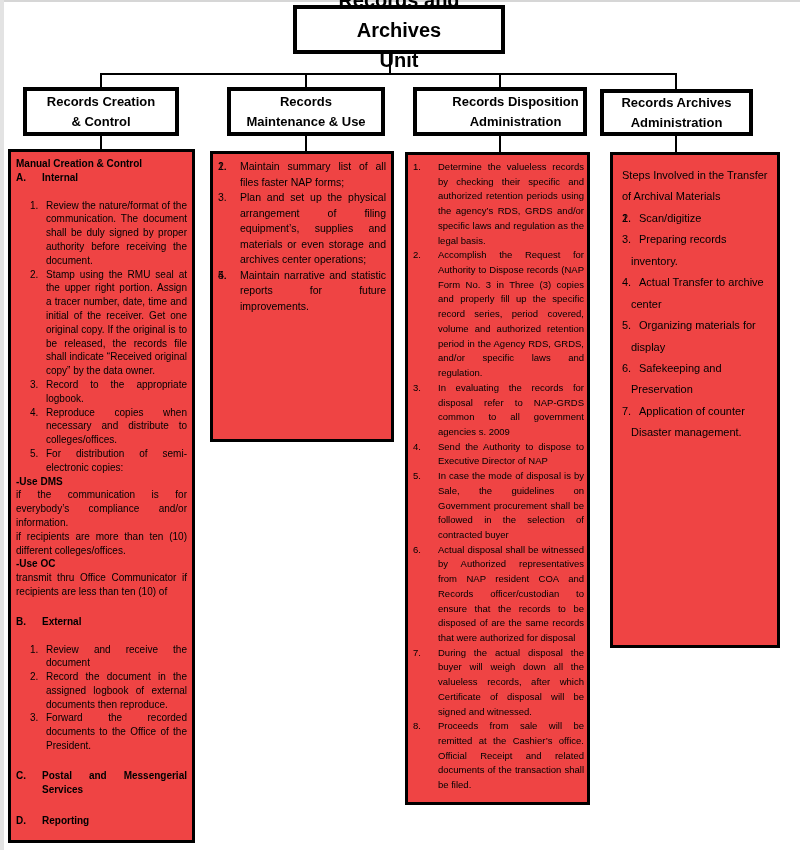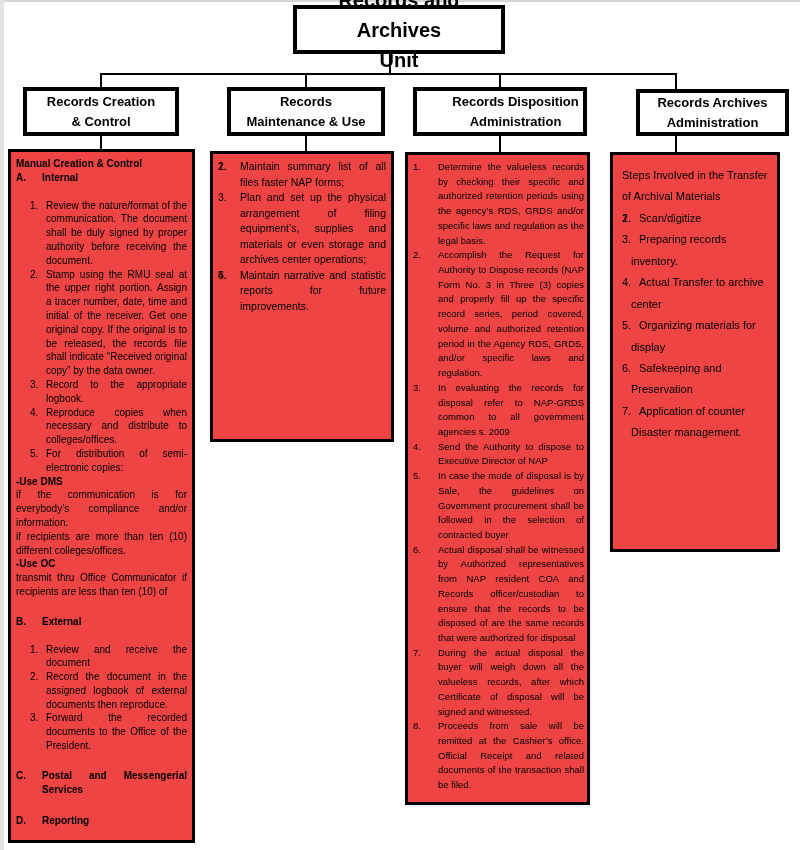--- a/index.html
+++ b/index.html
@@ -39,34 +39,34 @@
     text-align: center;
     font-weight: bold;
     white-space: pre-line;
     z-index: 1;
     line-height: 1.5;
   }
   #root-box { left: 293px; top: 5px; width: 212px; height: 49px; font-size: 20px; padding: 0 8px; }
   #h1 { left: 23px;  top: 87px; width: 156px; height: 49px; font-size: 13px; }
   #h2 { left: 227px; top: 87px; width: 158px; height: 49px; font-size: 13px; }
   #h3 { left: 413px; top: 87px; width: 174px; height: 49px; font-size: 13px; padding-left: 31px; }
-  #h4 { left: 600px; top: 89px; width: 153px; height: 47px; font-size: 13px; margin-left: 36px; }
+  #h4 { left: 600px; top: 89px; width: 153px; height: 47px; font-size: 13px; }
 
   .content {
     position: absolute;
     box-sizing: border-box;
     background: #ef4444;
     border: 3px solid #000000;
     overflow: hidden;
     z-index: 1;
   }
   #c1 { left: 8px;   top: 149px; width: 187px; height: 694px; padding: 5px 5px; font-size: 10px;   line-height: 1.38; }
   #c2 { left: 210px; top: 151px; width: 184px; height: 291px; padding: 5px 5px; font-size: 10.5px; line-height: 1.48; }
   #c3 { left: 405px; top: 152px; width: 185px; height: 653px; padding: 5px 3px; font-size: 9.5px;  line-height: 1.55; }
-  #c4 { left: 610px; top: 152px; width: 170px; height: 400px; padding: 10px 9px; font-size: 11px;  line-height: 1.95; }
+  #c4 { left: 610px; top: 152px; width: 170px; height: 496px; padding: 10px 9px; font-size: 11px;  line-height: 1.95; }
 
   .blk { text-align: justify; }
   #c4 .blk { text-align: left; }
   .bd { font-weight: bold; }
   .num, .letter { position: relative; }
   .mk { position: absolute; }
 
   #c1 .num    { padding-left: 30px; } #c1 .num .mk    { left: 14px; }
   #c1 .letter { padding-left: 26px; } #c1 .letter .mk { left: 0; }
 

